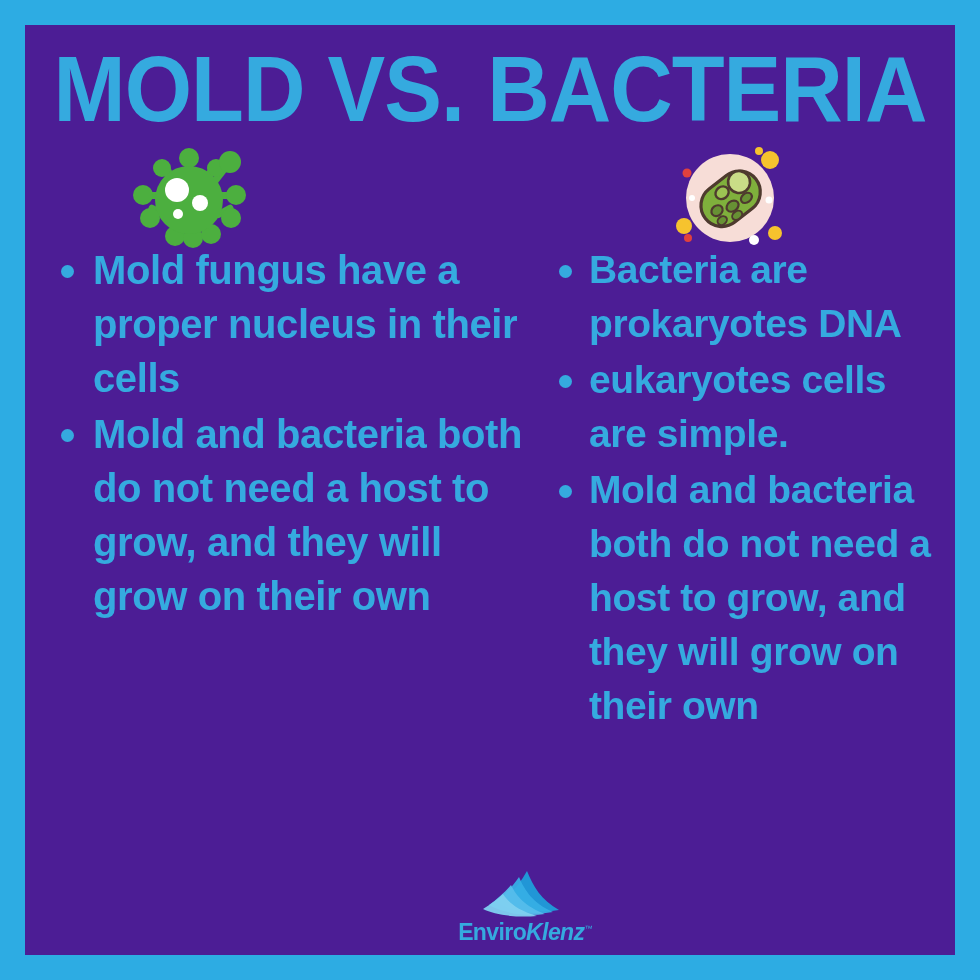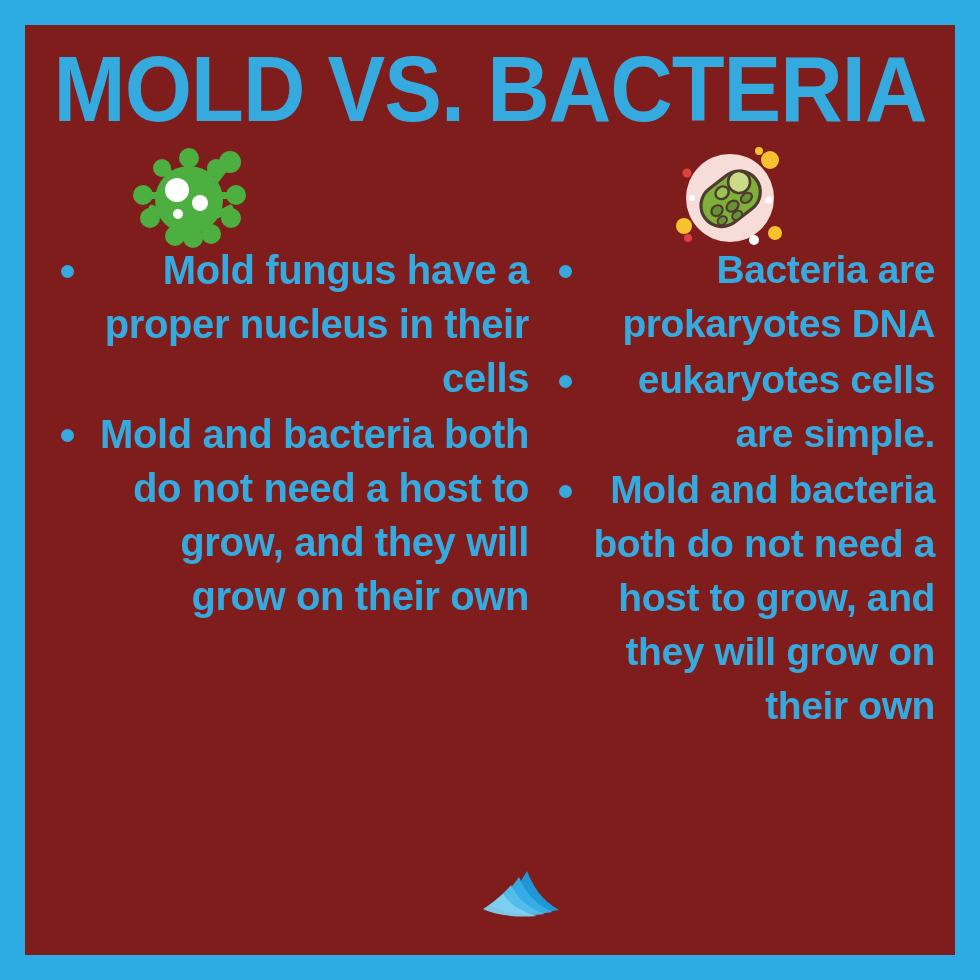--- a/index.html
+++ b/index.html
@@ -17,21 +17,21 @@
     box-sizing: border-box;
     background: #2DACE3;
     overflow: hidden;
   }
   .inner-card {
     position: absolute;
     left: 25px;
     top: 25px;
     width: 930px;
     height: 930px;
-    background: #7f1d1d;
+    background: #4c1d95;
     box-sizing: border-box;
     overflow: hidden;
   }
   
   .title {
     position: absolute;
     left: 0;
     top: 18px;
     width: 930px;
     text-align: center;
@@ -71,21 +71,20 @@
   .columns {
     position: absolute;
     top: 218px;
     left: 0;
     width: 930px;
     height: 712px;
     display: flex;
   }
   .col {
     box-sizing: border-box;
-    text-align: right;
   }
   .col-left {
     width: 510px;
     padding-left: 30px;
     padding-right: 6px;
   }
   .col-right {
     width: 420px;
     padding-left: 18px;
     padding-right: 20px;
@@ -262,16 +261,19 @@
 
     </div>
 
     <div class="logo">
       <svg class="logo-mark" viewBox="0 0 100 48" aria-hidden="true">
         <path d="M52 1 C58 16 66 30 84 40 C62 44 42 38 30 30 C38 22 46 12 52 1 Z" fill="#2196D6"></path>
         <path d="M44 7 C50 21 58 33 78 42 C56 46 34 40 22 32 C30 24 38 16 44 7 Z" fill="#36AEE5" opacity="0.95"></path>
         <path d="M36 15 C42 27 50 36 70 44 C48 47 26 42 14 35 C22 29 30 22 36 15 Z" fill="#55BDEB" opacity="0.95"></path>
         <path d="M28 24 C34 33 42 40 62 46 C42 48 20 45 8 39 C16 34 23 29 28 24 Z" fill="#7FD0F0" opacity="0.95"></path>
       </svg>
+      <div class="logo-text">
+        <span>Enviro</span><span class="klenz">Klenz</span><span class="tm">™</span>
+      </div>
     </div>
 
   </div>
 </div>
 
 </body></html>

